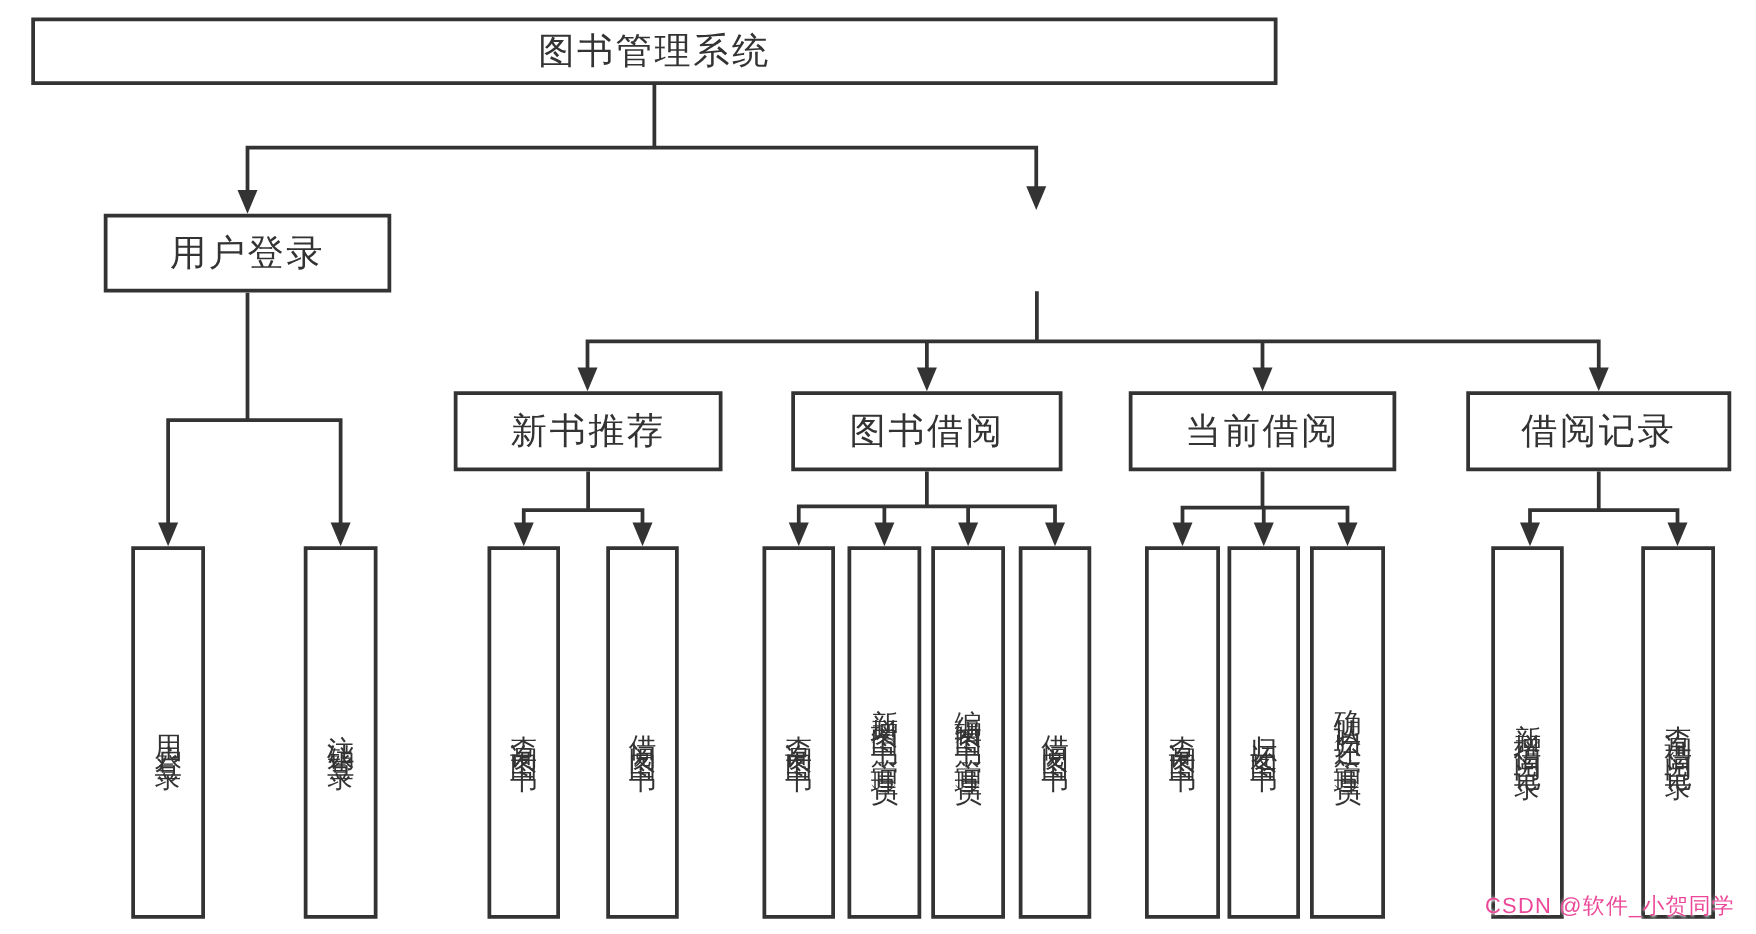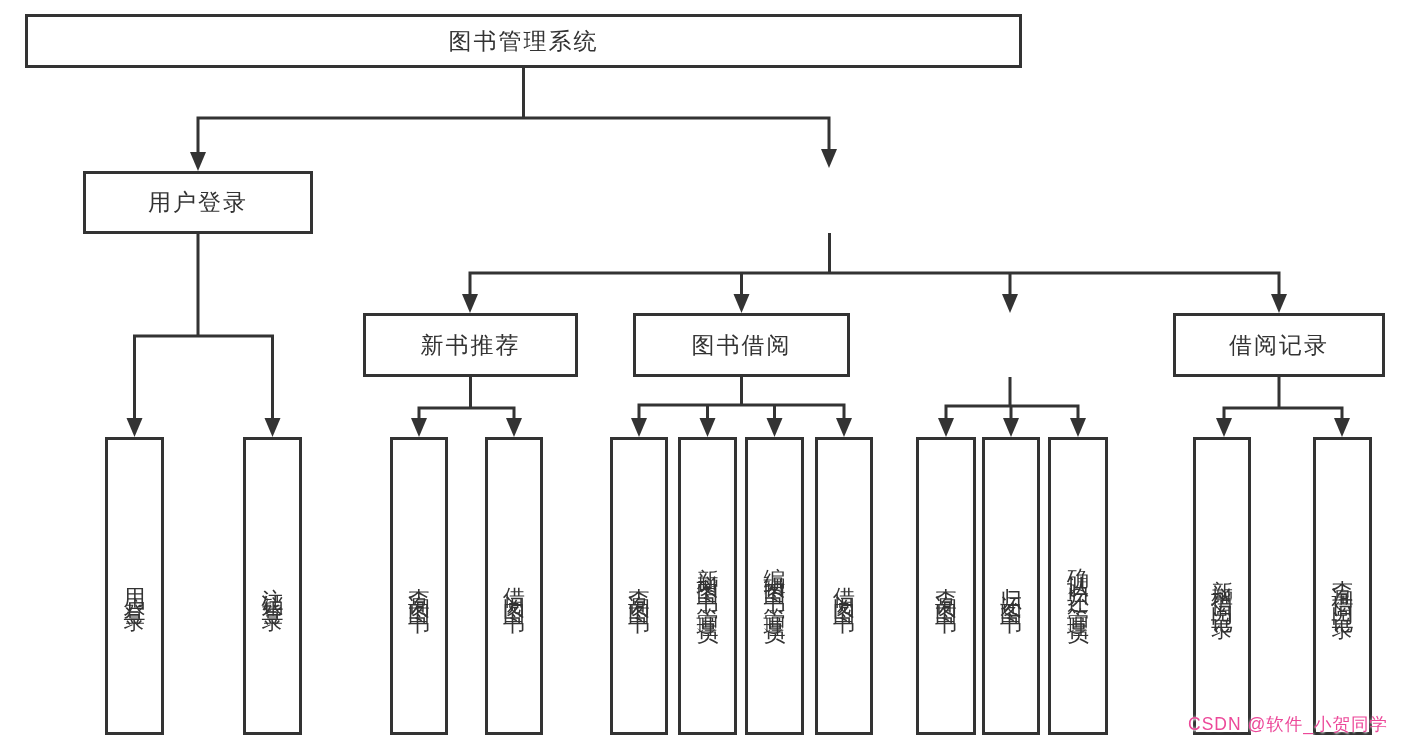--- a/index.html
+++ b/index.html
@@ -7,21 +7,21 @@
     position:relative;width:1405px;height:747px;background:#ffffff;
     font-family:"Liberation Sans","DejaVu Sans",sans-serif;
     color:#333;overflow:hidden;
   }
   .wires{position:absolute;left:0;top:0;z-index:1;}
   .node{
     position:absolute;box-sizing:border-box;background:#fff;
     border:3px solid #333;display:flex;align-items:center;justify-content:center;
     z-index:2;
   }
-  .node.h span{font-size:23px;letter-spacing:2px;white-space:nowrap;color:#333;}
+  .node.h span{font-size:29px;letter-spacing:2px;white-space:nowrap;color:#333;}
   .node.v span{
     writing-mode:vertical-rl;text-orientation:mixed;
     font-size:22px;letter-spacing:8px;line-height:1;color:#333;white-space:nowrap;
   }
   .watermark{
     position:absolute;z-index:6;font-size:17.5px;letter-spacing:1px;
     color:#ec4899;white-space:nowrap;
     text-shadow:0 0 3px rgba(255,255,255,.95),1px 1px 2px rgba(255,255,255,.9);
   }
 </style>
@@ -91,20 +91,23 @@
   <div class="node v" style="left:243px;top:437px;width:59px;height:298px;">
     <span>注销登录</span>
   </div>
 
   <div class="node h" style="left:363px;top:313px;width:215px;height:64px;">
     <span>新书推荐</span>
   </div>
   <div class="node h" style="left:633px;top:313px;width:217px;height:64px;text-align:center;">
     <span>图书借阅</span>
   </div>
+  <div class="node h" style="left:903px;top:313px;width:214px;height:64px;">
+    <span>当前借阅</span>
+  </div>
   <div class="node h" style="left:1173px;top:313px;width:212px;height:64px;">
     <span>借阅记录</span>
   </div>
 
   <div class="node v" style="left:390px;top:437px;width:58px;height:298px;">
     <span>查询图书</span>
   </div>
   <div class="node v" style="left:485px;top:437px;width:58px;height:298px;">
     <span>借阅图书</span>
   </div>

